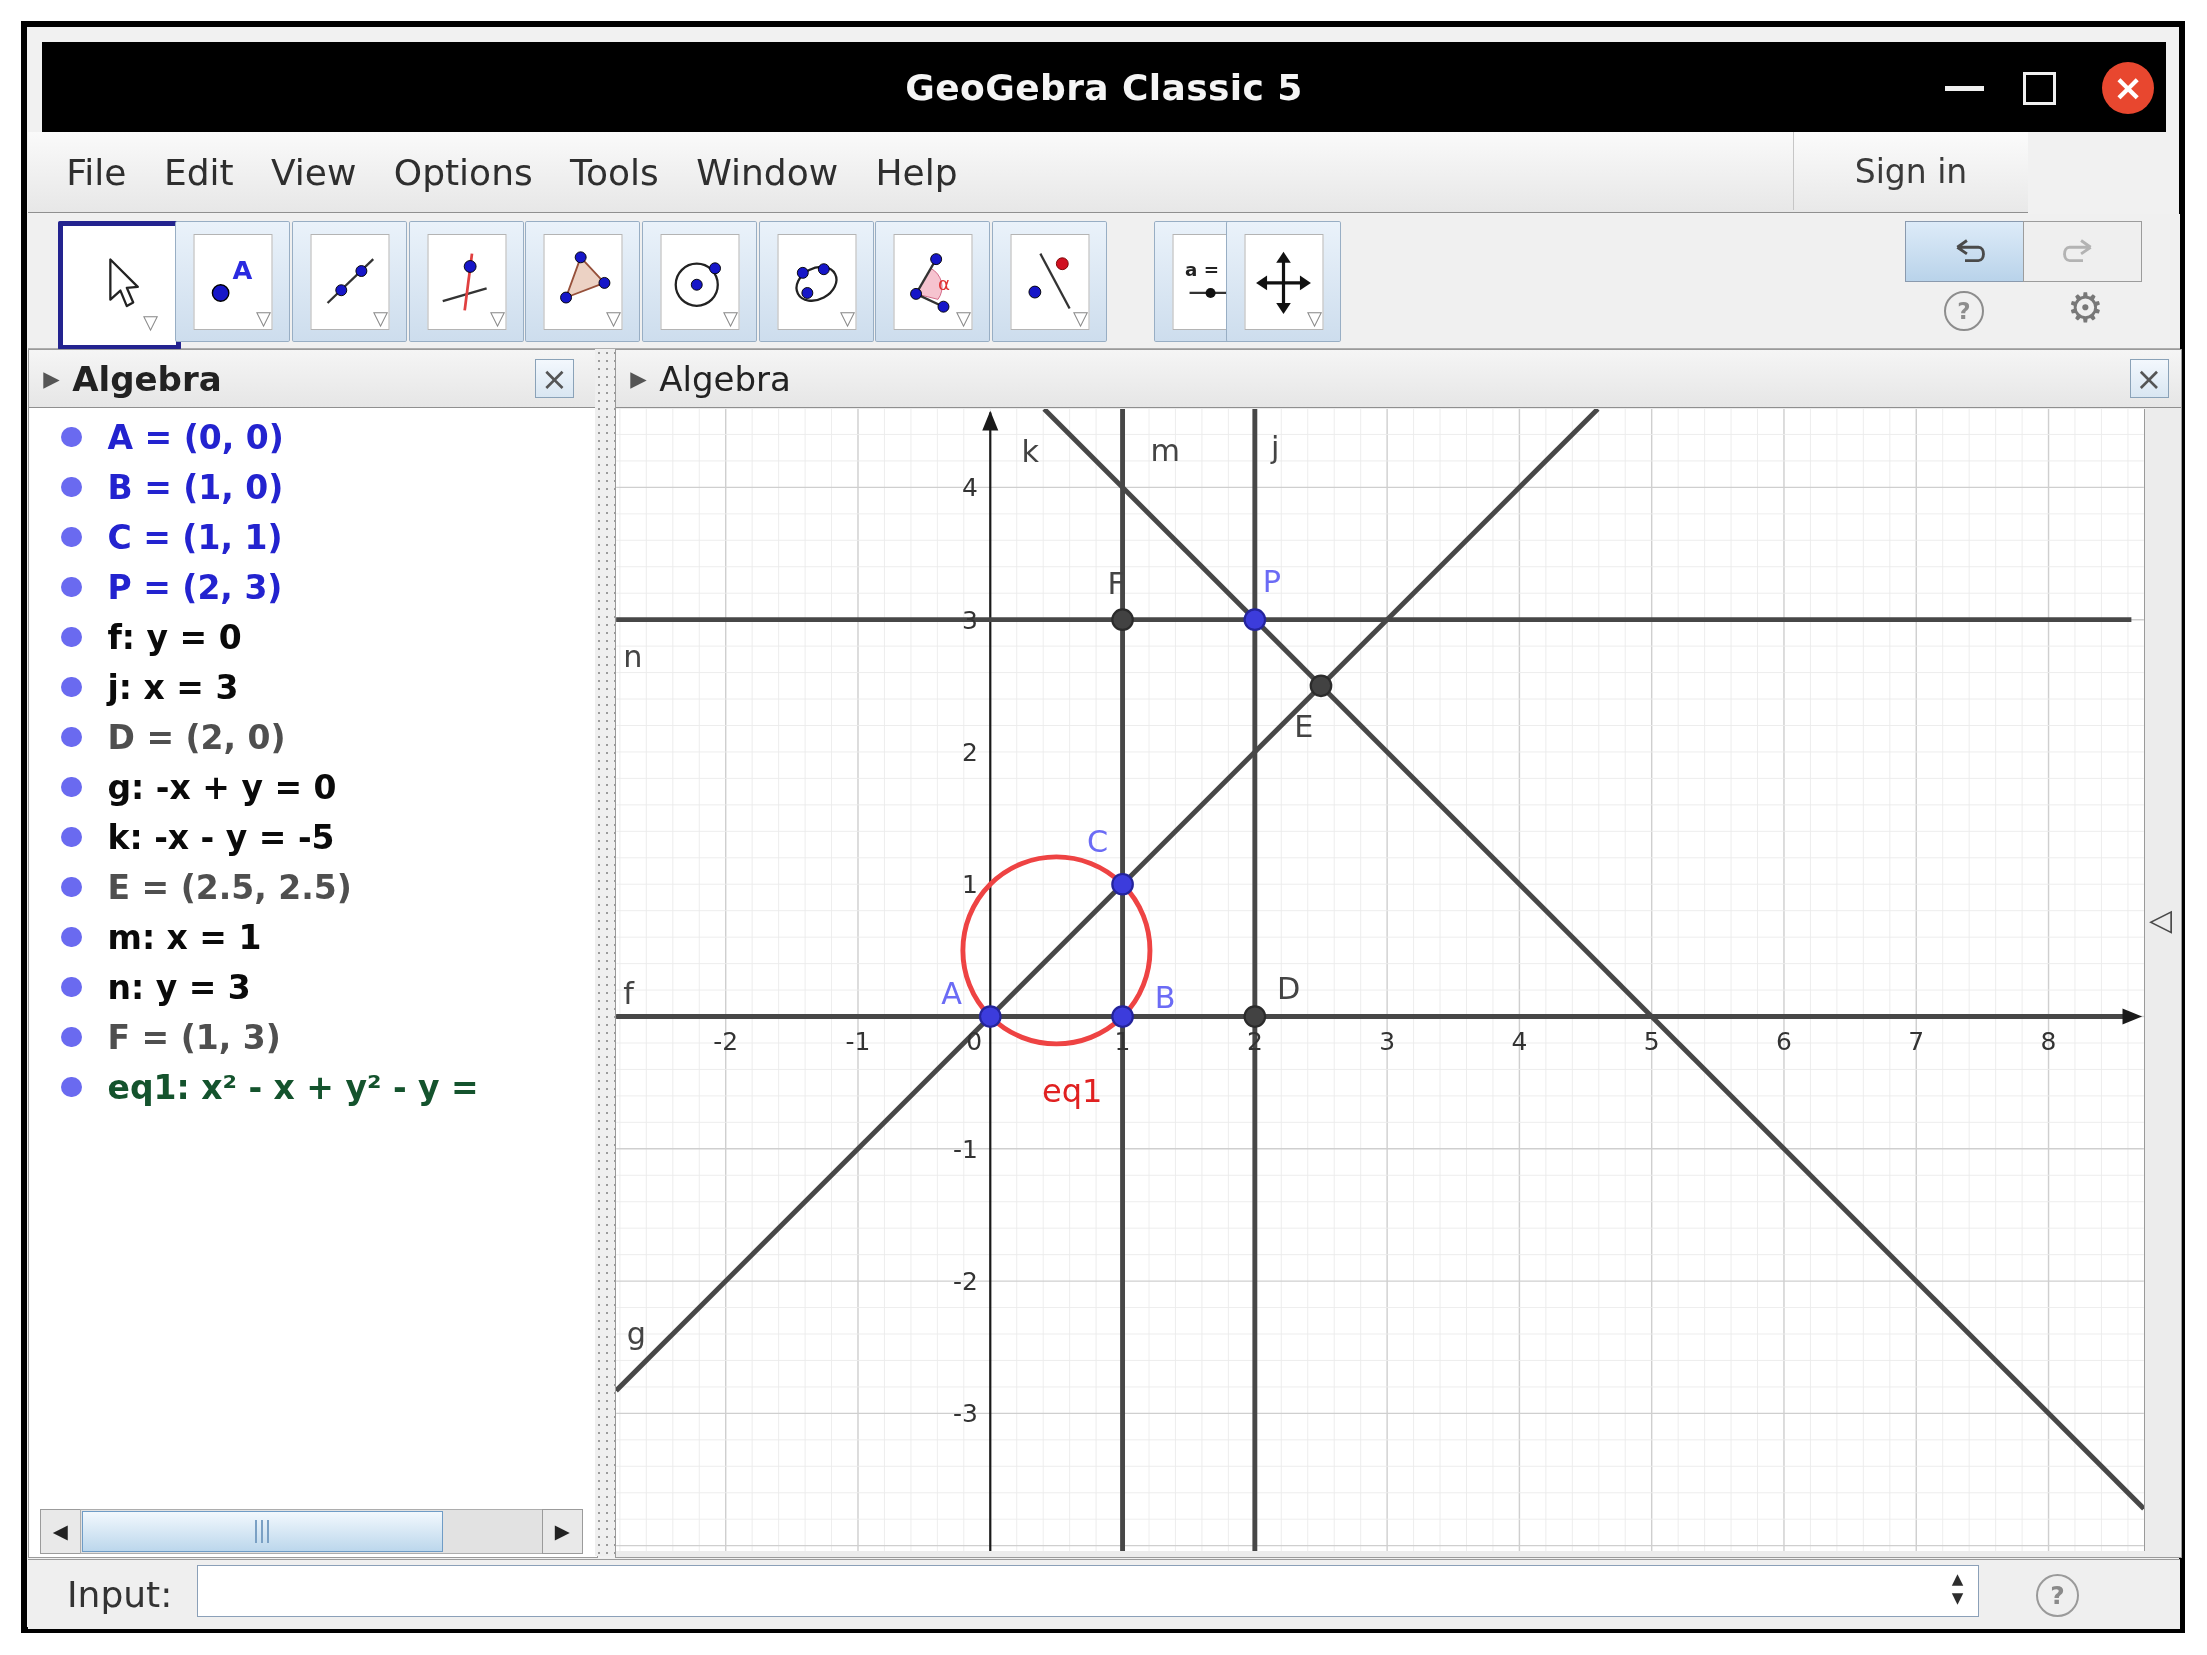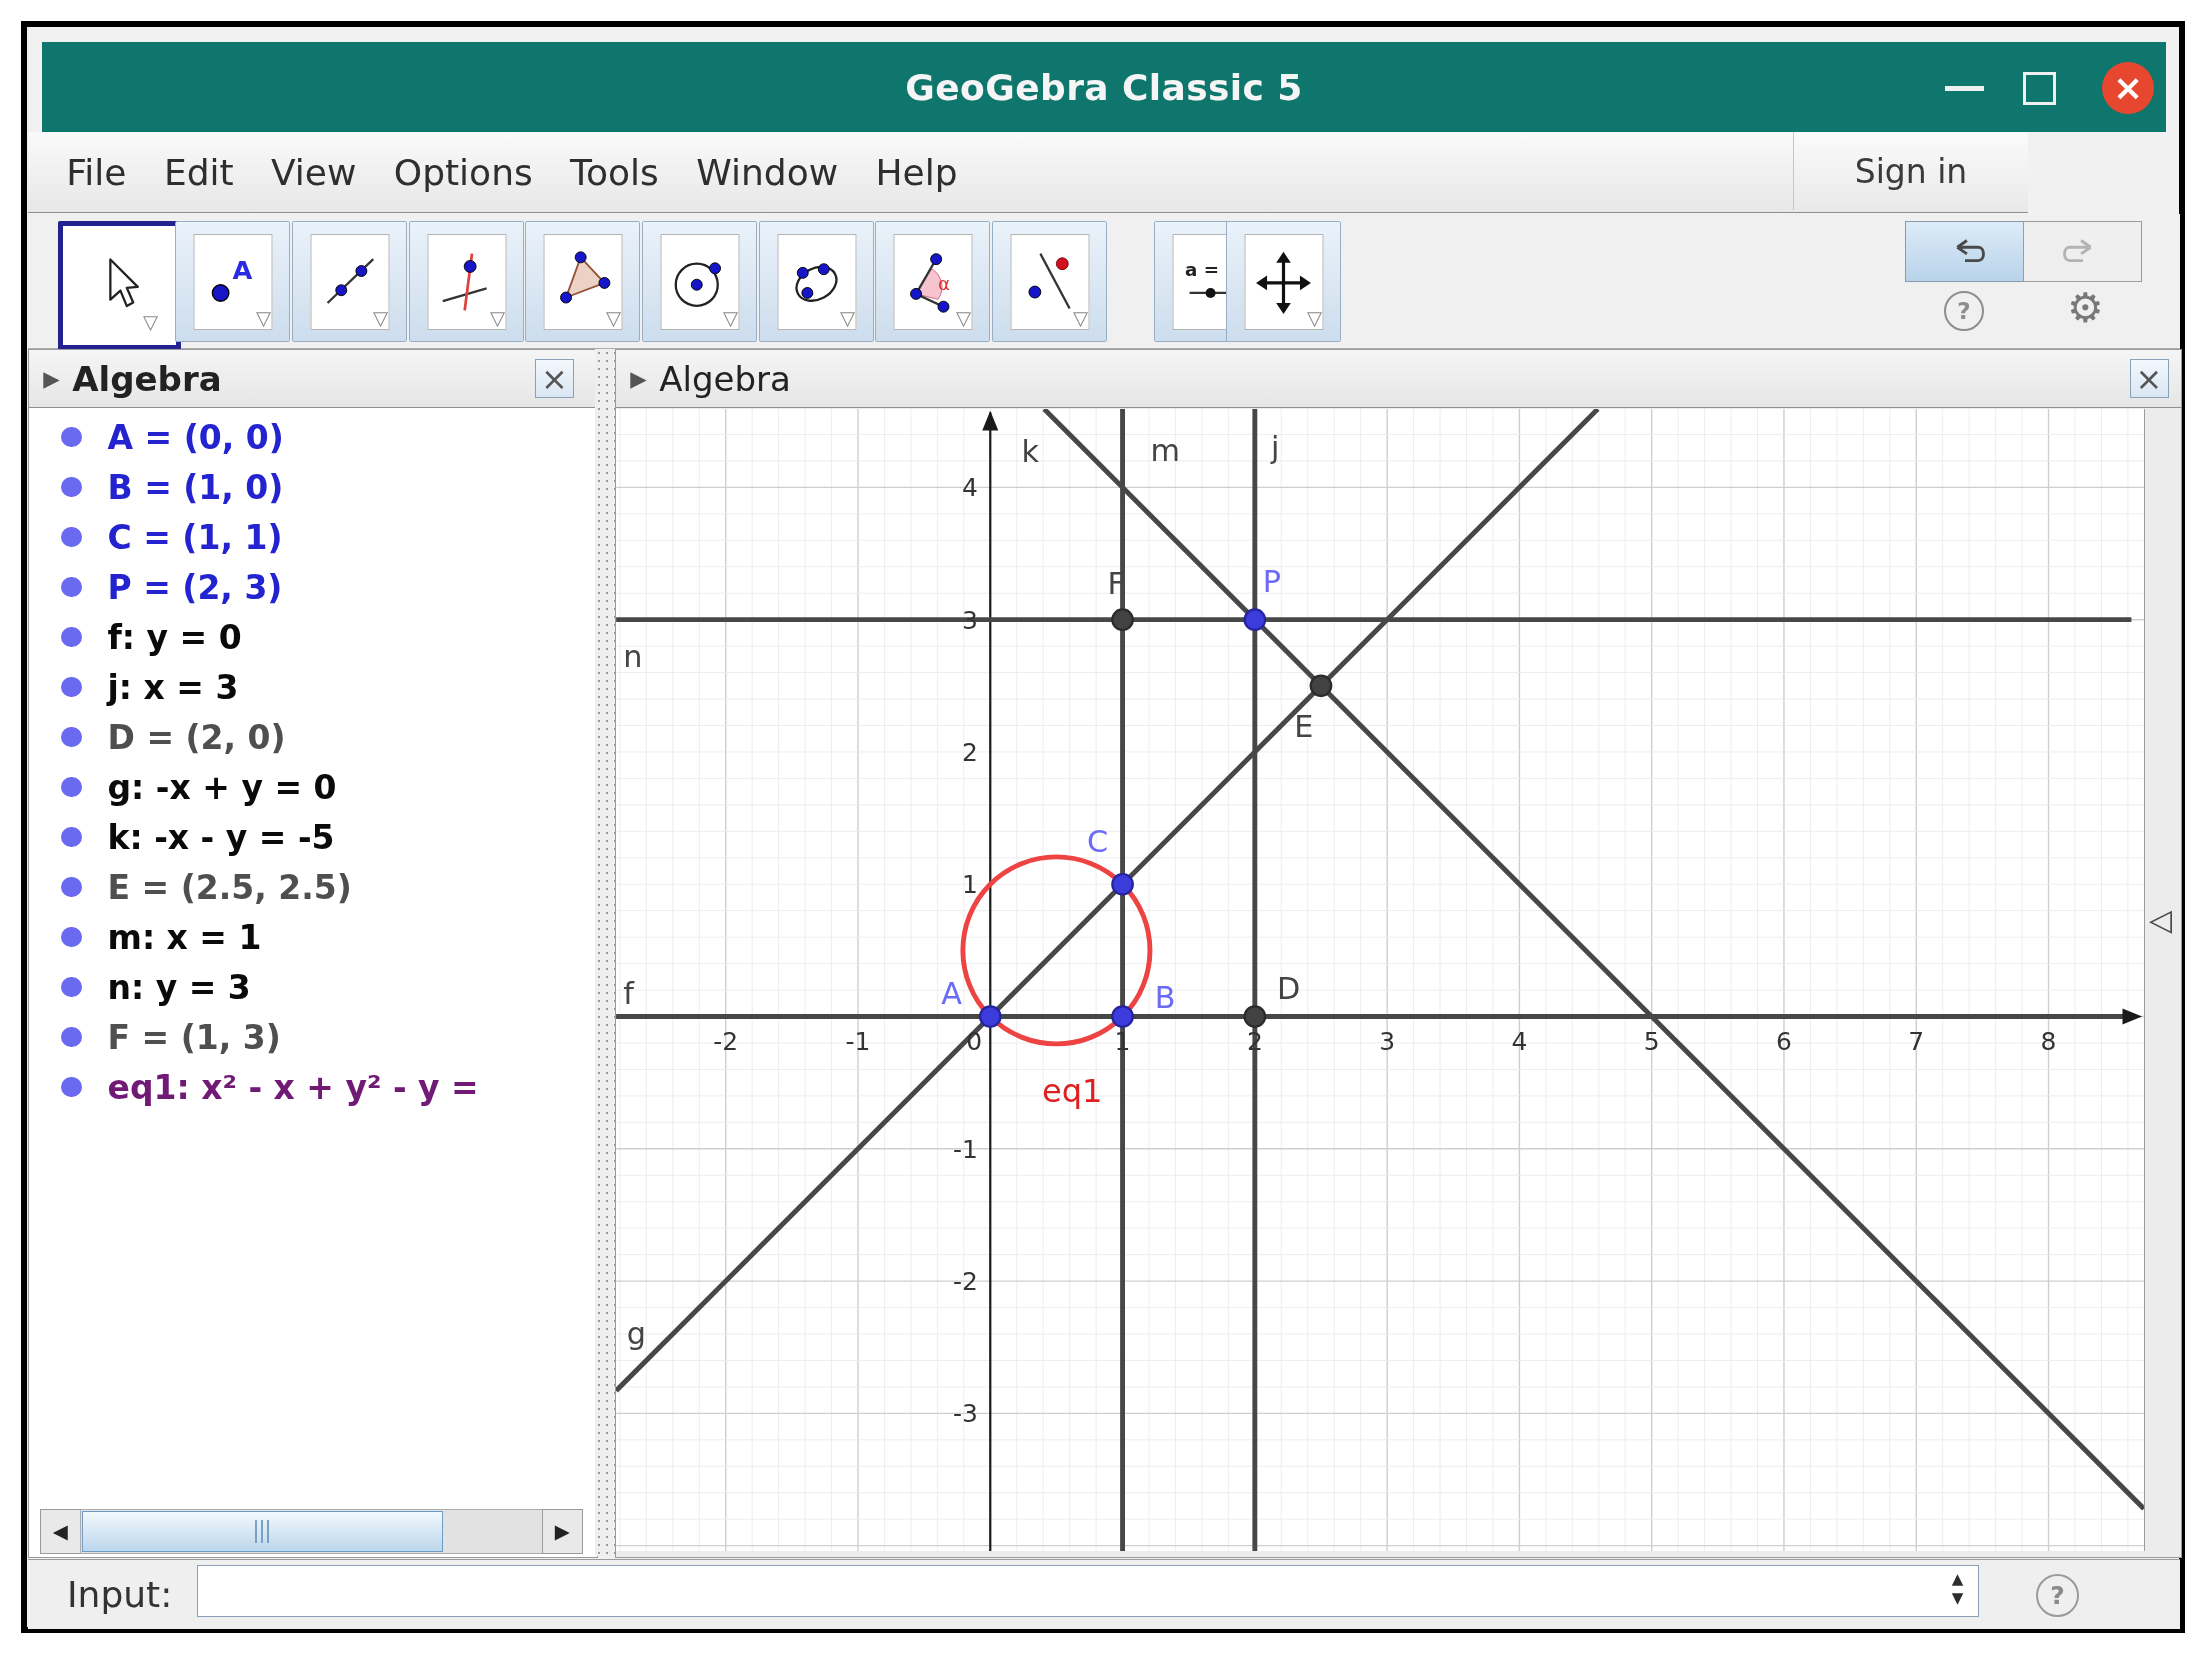--- a/index.html
+++ b/index.html
@@ -4,21 +4,21 @@
 <style>
   html,body{margin:0;padding:0;background:#fff;}
   #app{position:relative;width:2207px;height:1656px;background:#fff;
        font-family:"DejaVu Sans",sans-serif;overflow:hidden;}
   .abs{position:absolute;}
 
   
   #frame{left:21.4px;top:21.4px;width:2152px;height:1600px;border:6.2px solid #000;background:#f1f1f1;}
 
   
-  #titlebar{left:42px;top:42px;width:2124px;height:90px;background:#0f766e;}
+  #titlebar{left:42px;top:42px;width:2124px;height:90px;background:#000000;}
   #title-text{left:0;right:0;top:0;height:90px;display:flex;align-items:center;justify-content:center;
               color:#f5f5f5;font-size:36px;font-weight:bold;letter-spacing:0.4px;}
   .win-btn{display:flex;align-items:center;justify-content:center;}
   #btn-min{left:1896px;top:27px;width:53px;height:39px;}
   #btn-min .bar{width:39px;height:4.5px;background:#f0f0f0;}
   #btn-max{left:1971px;top:27px;width:53px;height:39px;}
   #btn-max .box{width:27px;height:27px;border:3.6px solid #f0f0f0;}
   #btn-close{left:2060px;top:19.6px;width:52px;height:52px;border-radius:50%;background:#e8472f;
              color:#fff;font-size:36px;font-weight:bold;line-height:1;}
 
@@ -62,21 +62,21 @@
                font-size:32px;color:#555;line-height:1;}
   #graphics-panel .panel-close{right:12.5px;}
 
   #algebra-list{position:absolute;left:0;top:59px;right:0;bottom:62px;overflow:hidden;padding-top:3px;}
   .alg-row{height:50px;display:flex;align-items:center;white-space:nowrap;}
   .alg-bullet{width:20.5px;height:20.5px;border-radius:50%;background:#6a6af0;margin:0 26px 0 32px;flex:0 0 auto;}
   .alg-text{font-size:33px;font-weight:bold;}
   .alg-blue{color:#2323cf;}
   .alg-black{color:#0a0a0a;}
   .alg-gray{color:#4f4f4f;}
-  .alg-red{color:#701a75;}
+  .alg-red{color:#14532d;}
 
   
   #alg-scrollbar{position:absolute;left:10.7px;bottom:5.3px;height:43px;right:14.3px;}
   .scroll-btn{position:absolute;top:0;width:39px;height:43px;background:#e9e9e9;border:0.9px solid #9b9b9b;
               display:flex;align-items:center;justify-content:center;font-size:19.6px;color:#222;}
   #scroll-left{left:0;}
   #scroll-right{right:0;}
   #scroll-track{position:absolute;left:40px;right:40px;top:0;height:43px;background:#e2e2e2;border:0.9px solid #adadad;}
   #scroll-thumb{position:absolute;left:0.9px;top:0.9px;width:78%;height:39px;border:1.8px solid #6f9cc6;
                 background:linear-gradient(#f2f8fd,#bcd7ec);display:flex;align-items:center;justify-content:center;}

